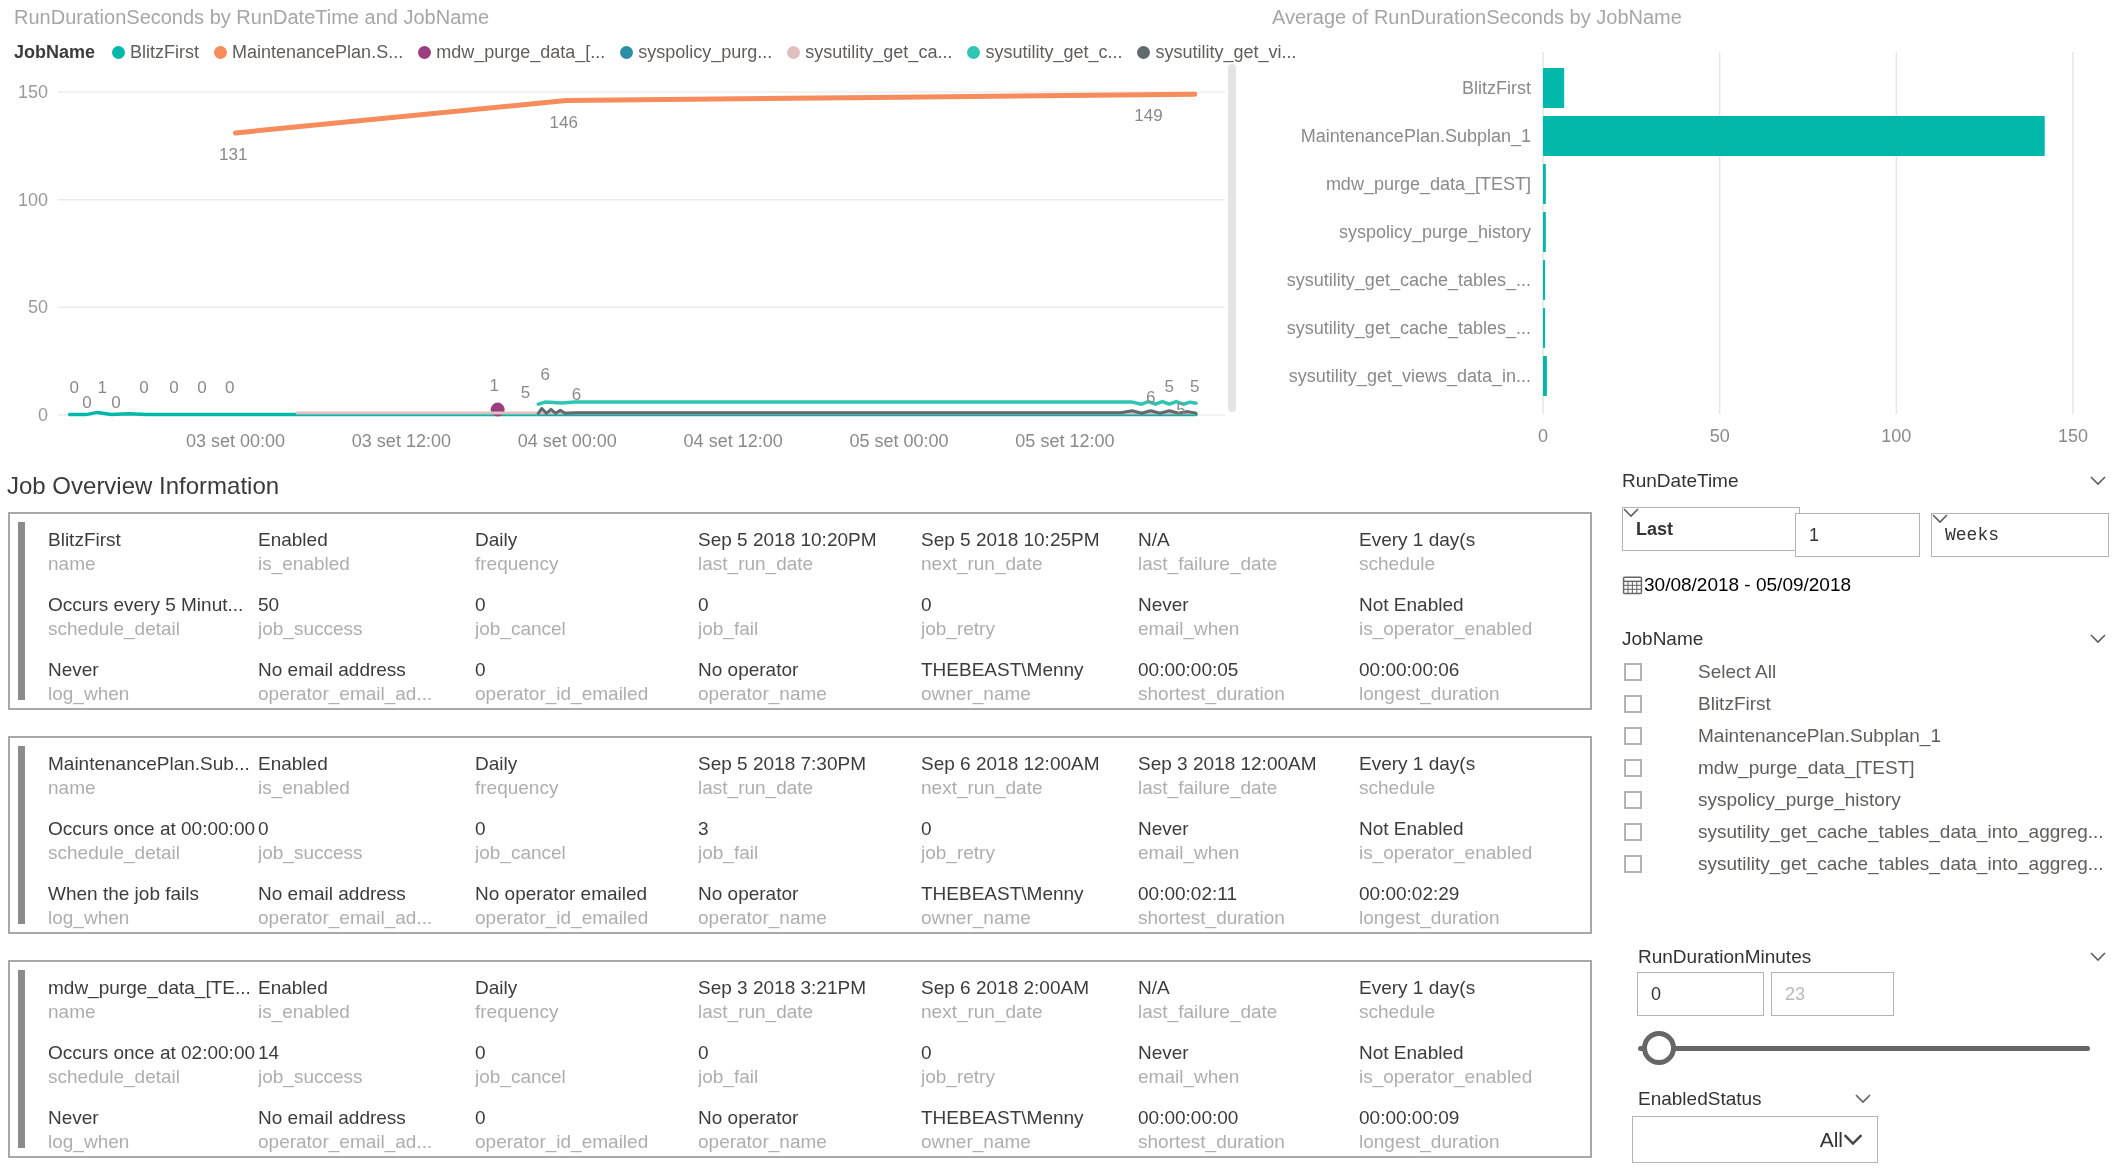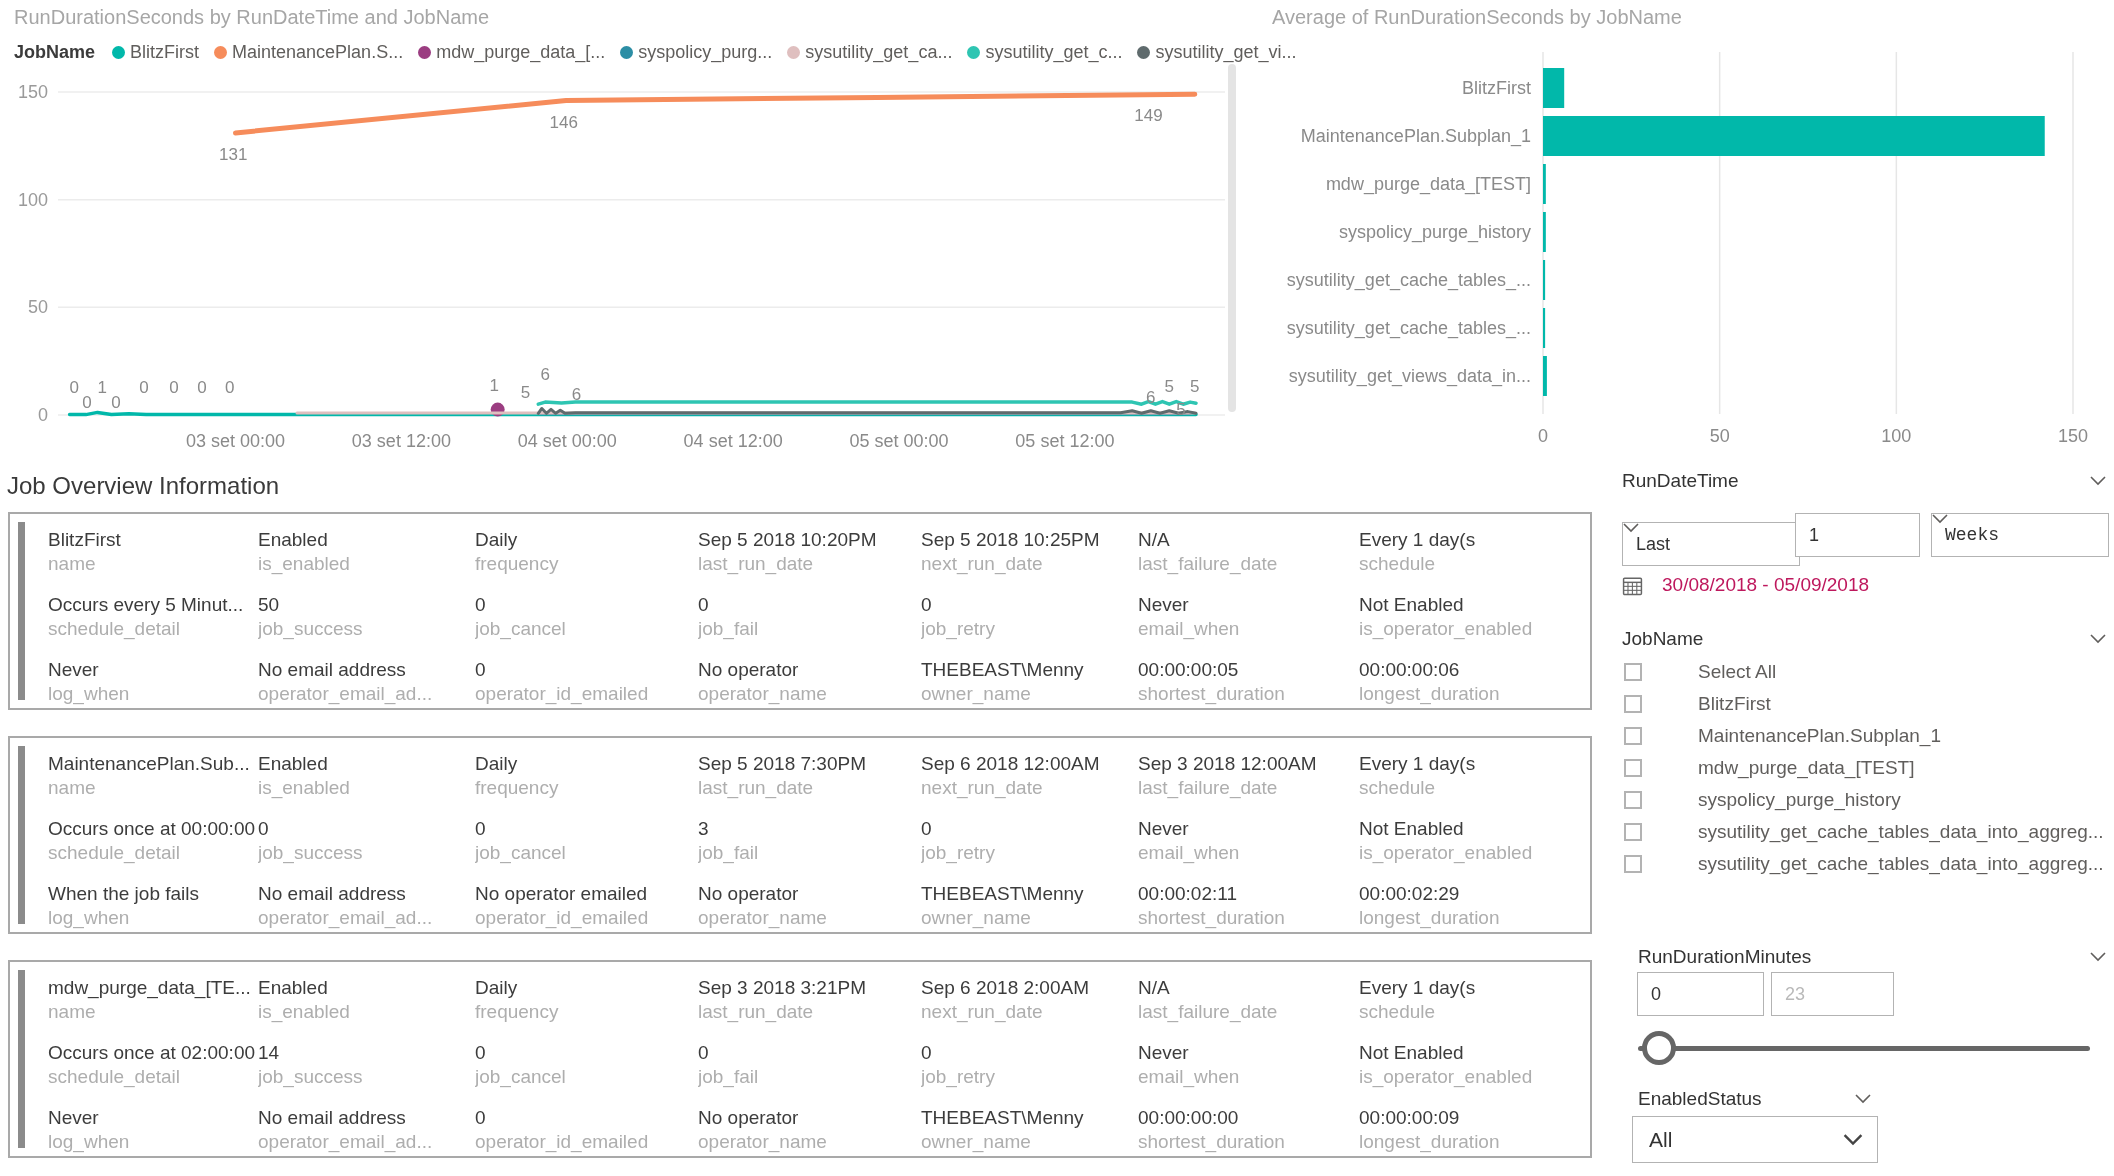--- a/index.html
+++ b/index.html
@@ -31,32 +31,32 @@
   .chev path{fill:none;stroke:#605e5c;stroke-width:1.6;}
   .hdr-chev{position:absolute;top:8px;}
   .selbox{position:absolute;height:44px;border:1px solid #b3b3b3;background:#fff;
           box-sizing:border-box;display:flex;align-items:center;font-size:18px;color:#333;}
   .selbox .sel-label{margin-left:13px;flex:1;}
   .selbox .chev{margin-right:12px;}
   .txtinput{position:absolute;height:44px;border:1px solid #b3b3b3;box-sizing:border-box;
             font-size:18px;color:#333;padding:0 0 0 13px;outline:none;
             font-family:"Liberation Sans","DejaVu Sans",sans-serif;}
   .txtinput::placeholder{color:#b9b9b9;}
-  .daterow{position:absolute;left:0;top:108px;display:flex;align-items:center;gap:19px;
-           font-size:19px;color:#be185d;}
+  .daterow{position:absolute;left:0;top:108px;display:flex;align-items:flex-start;gap:1px;
+           font-size:19px;color:#000000;}
   .joblist{position:absolute;left:2px;top:190px;width:488px;}
   .jobitem{display:flex;align-items:center;height:32px;font-size:19px;color:#605e5c;white-space:nowrap;gap:44px;}
   .cbox{width:18px;height:18px;border:2px solid #b3b3b3;background:#fff;margin-right:12px;
         flex:0 0 auto;box-sizing:border-box;}
   .slider-track{position:absolute;left:16px;top:580px;width:452px;height:5px;background:#666;
                 border-radius:3px;}
   .slider-handle{position:absolute;left:20px;top:565px;width:34px;height:34px;border-radius:50%;
                  background:#fff;border:5px solid #666;box-sizing:border-box;}
   .es-box{position:absolute;left:10px;top:650px;width:246px;height:47px;border:1px solid #b3b3b3;
-          box-sizing:border-box;display:flex;align-items:center;font-size:21px;color:#333;}
+          box-sizing:border-box;display:flex;align-items:center;font-size:21px;color:#333;text-align:right;}
   .es-box .sel-label{margin-left:16px;flex:1;}
   .es-box svg{position:static;width:20px;height:12px;margin-right:14px;}
   .es-box svg path{stroke:#444;stroke-width:2;}
 </style>
 </head>
 <body>
 
 <div class="panel" style="left:0;top:0;width:1230px;height:460px;">
   <svg id="line-svg" width="1230" height="460" viewBox="0 0 1230 460">
       <line x1="58" y1="92" x2="1225" y2="92" stroke="#ececec" stroke-width="1.5"></line>
@@ -436,21 +436,21 @@
     </div>
   </div>
 
 <aside class="filters">
 
   <div class="fgroup-header" style="left:0;top:4px;">RunDateTime</div>
   <svg class="chev hdr-chev" style="left:468px;top:10px;" viewBox="0 0 16 10">
       <path d="M1 1 L8 8 L15 1"></path>
     </svg>
 
-  <div class="selbox" style="left:0;top:56px;width:178px;">
+  <div class="selbox" style="left:0;top:41px;width:178px;font-weight:bold;">
     <span class="sel-label">Last</span>
     <svg class="chev" viewBox="0 0 16 10">
         <path d="M1 1 L8 8 L15 1"></path>
       </svg>
   </div>
   <input class="txtinput" style="left: 173px; top: 47px; width: 125px;" type="text" value="1">
   <div class="selbox" style="left:309px;top:47px;width:178px;font-family:Liberation Mono, monospace;">
     <span class="sel-label">Weeks</span>
     <svg class="chev" viewBox="0 0 16 10">
         <path d="M1 1 L8 8 L15 1"></path>

